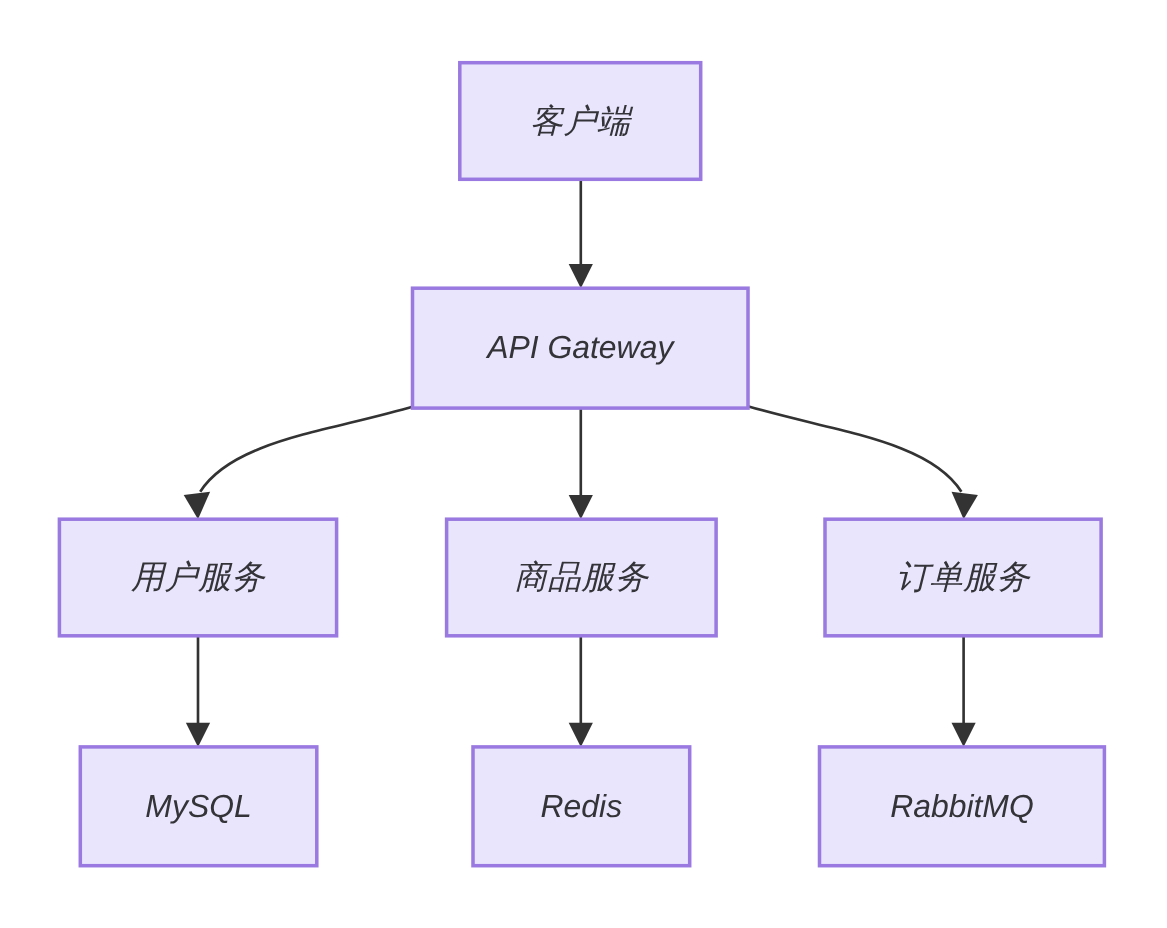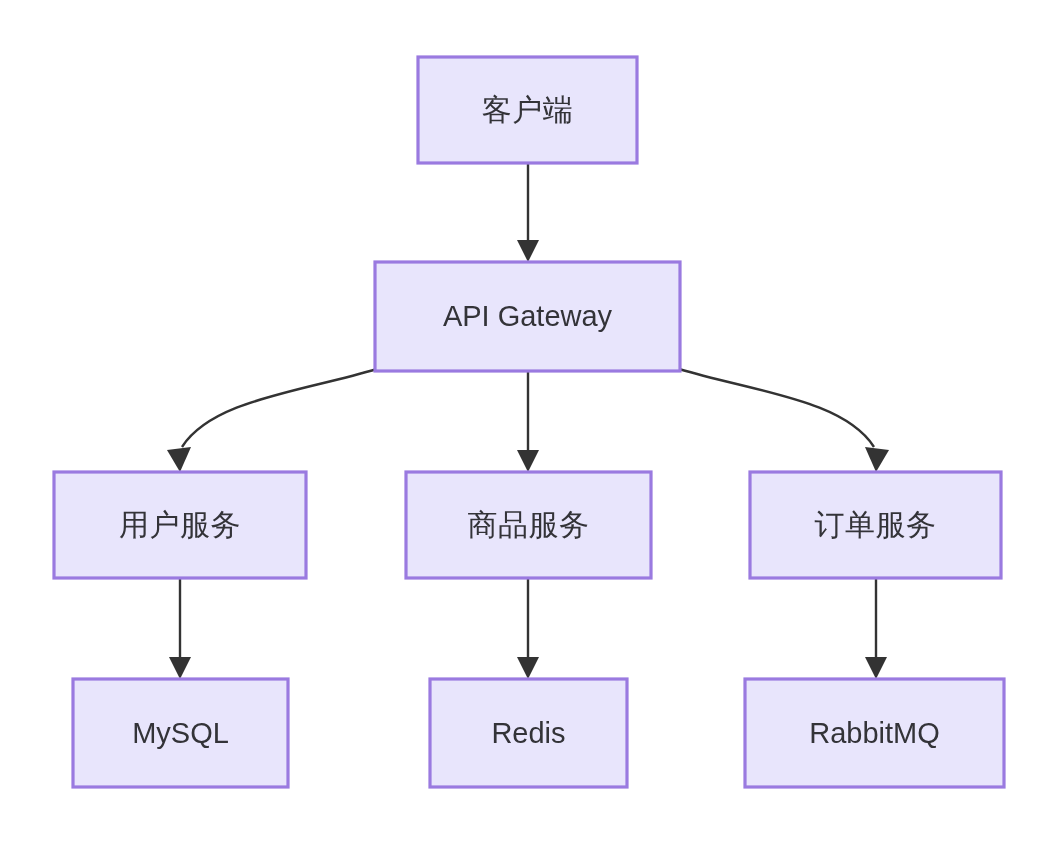--- a/index.html
+++ b/index.html
@@ -11,20 +11,21 @@
     width: 1061px;
     height: 844px;
     font-family: "Liberation Sans", "DejaVu Sans", sans-serif;
     overflow: hidden;
   }
   #diagram-root {
     position: relative;
     width: 1061px;
     height: 844px;
     background: #ffffff;
+    font-style: italic;
   }
   svg.flow-canvas {
     position: absolute;
     left: 0;
     top: 0;
     width: 1061px;
     height: 844px;
     display: block;
   }
   .node-rect {

